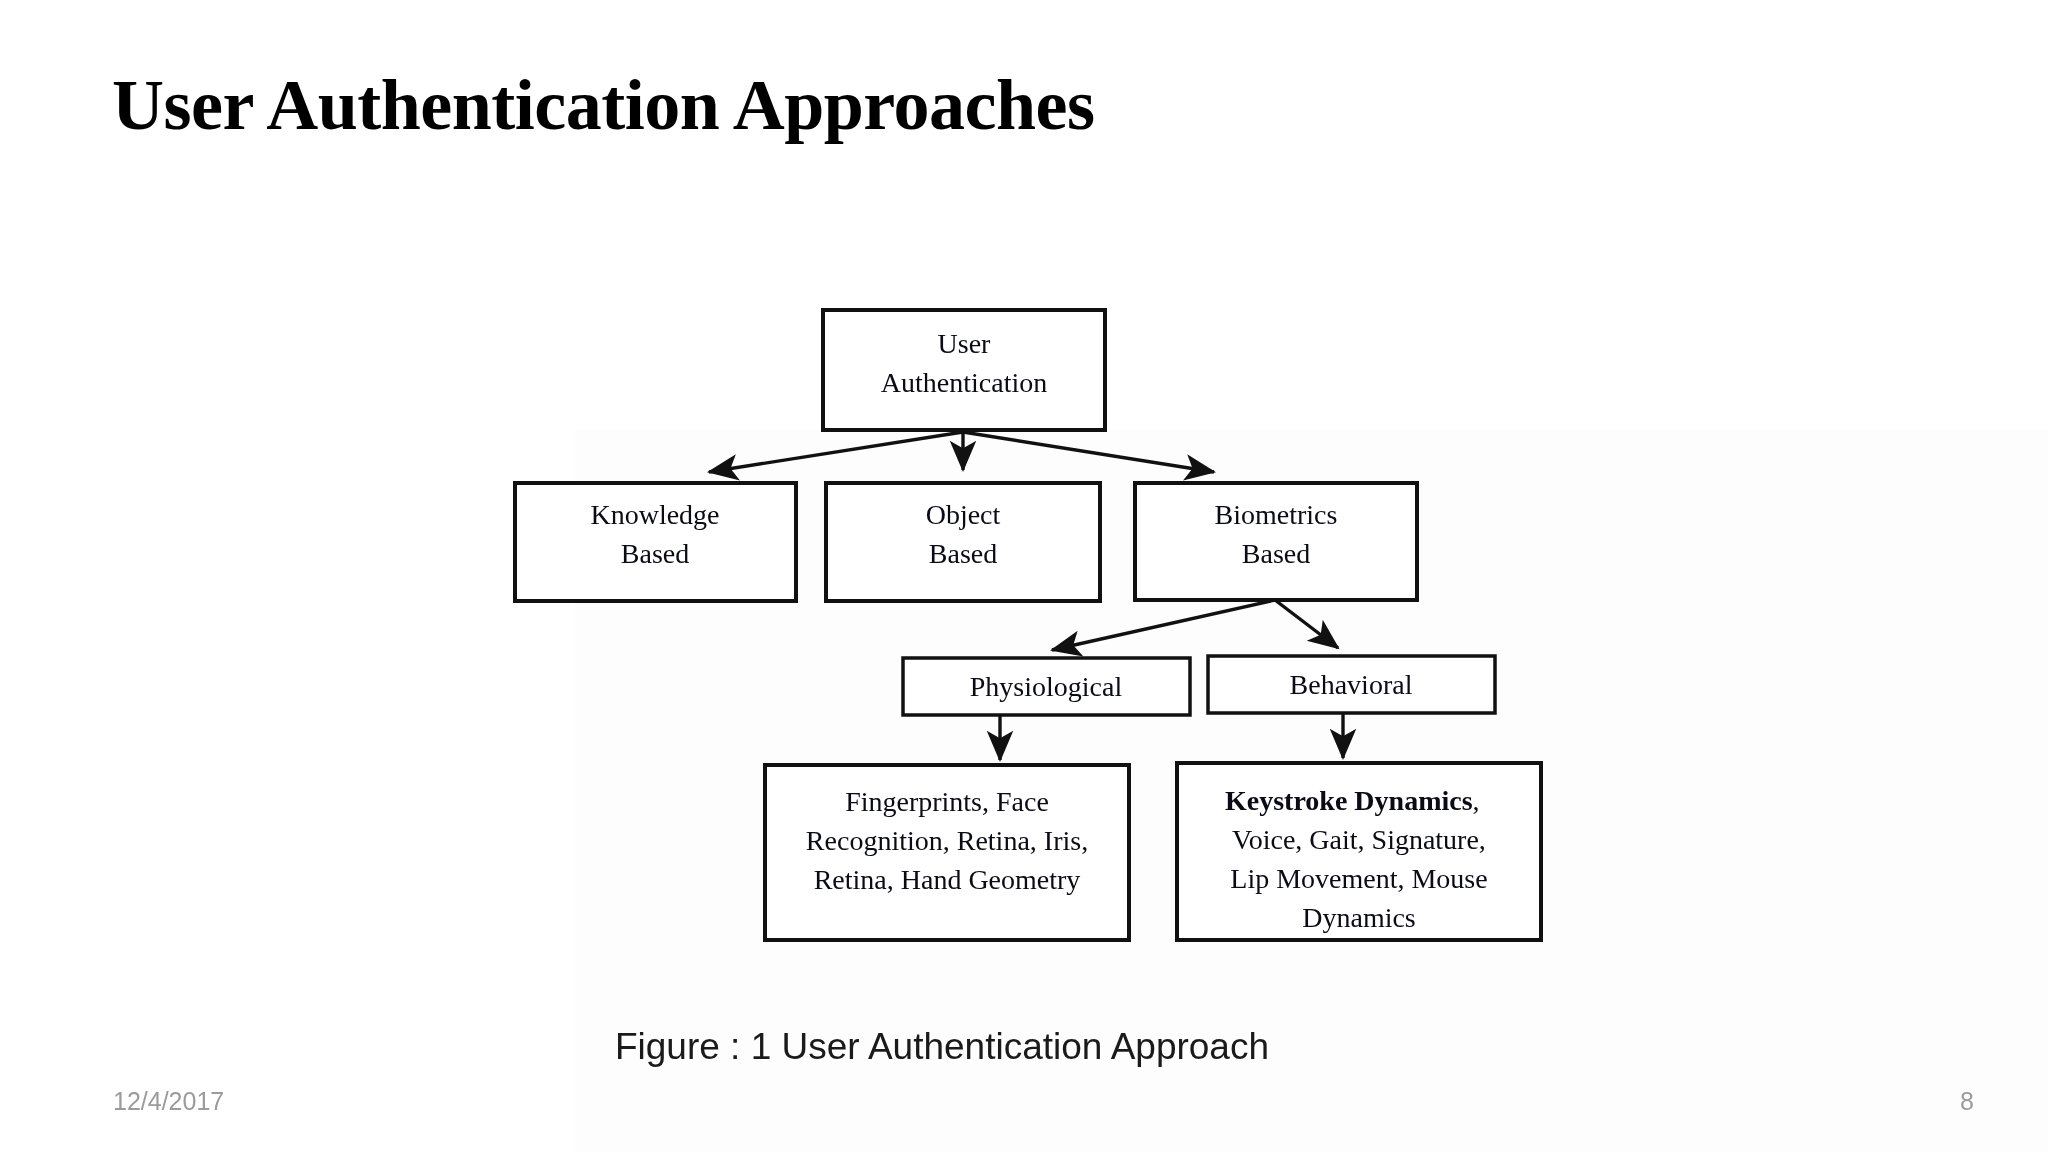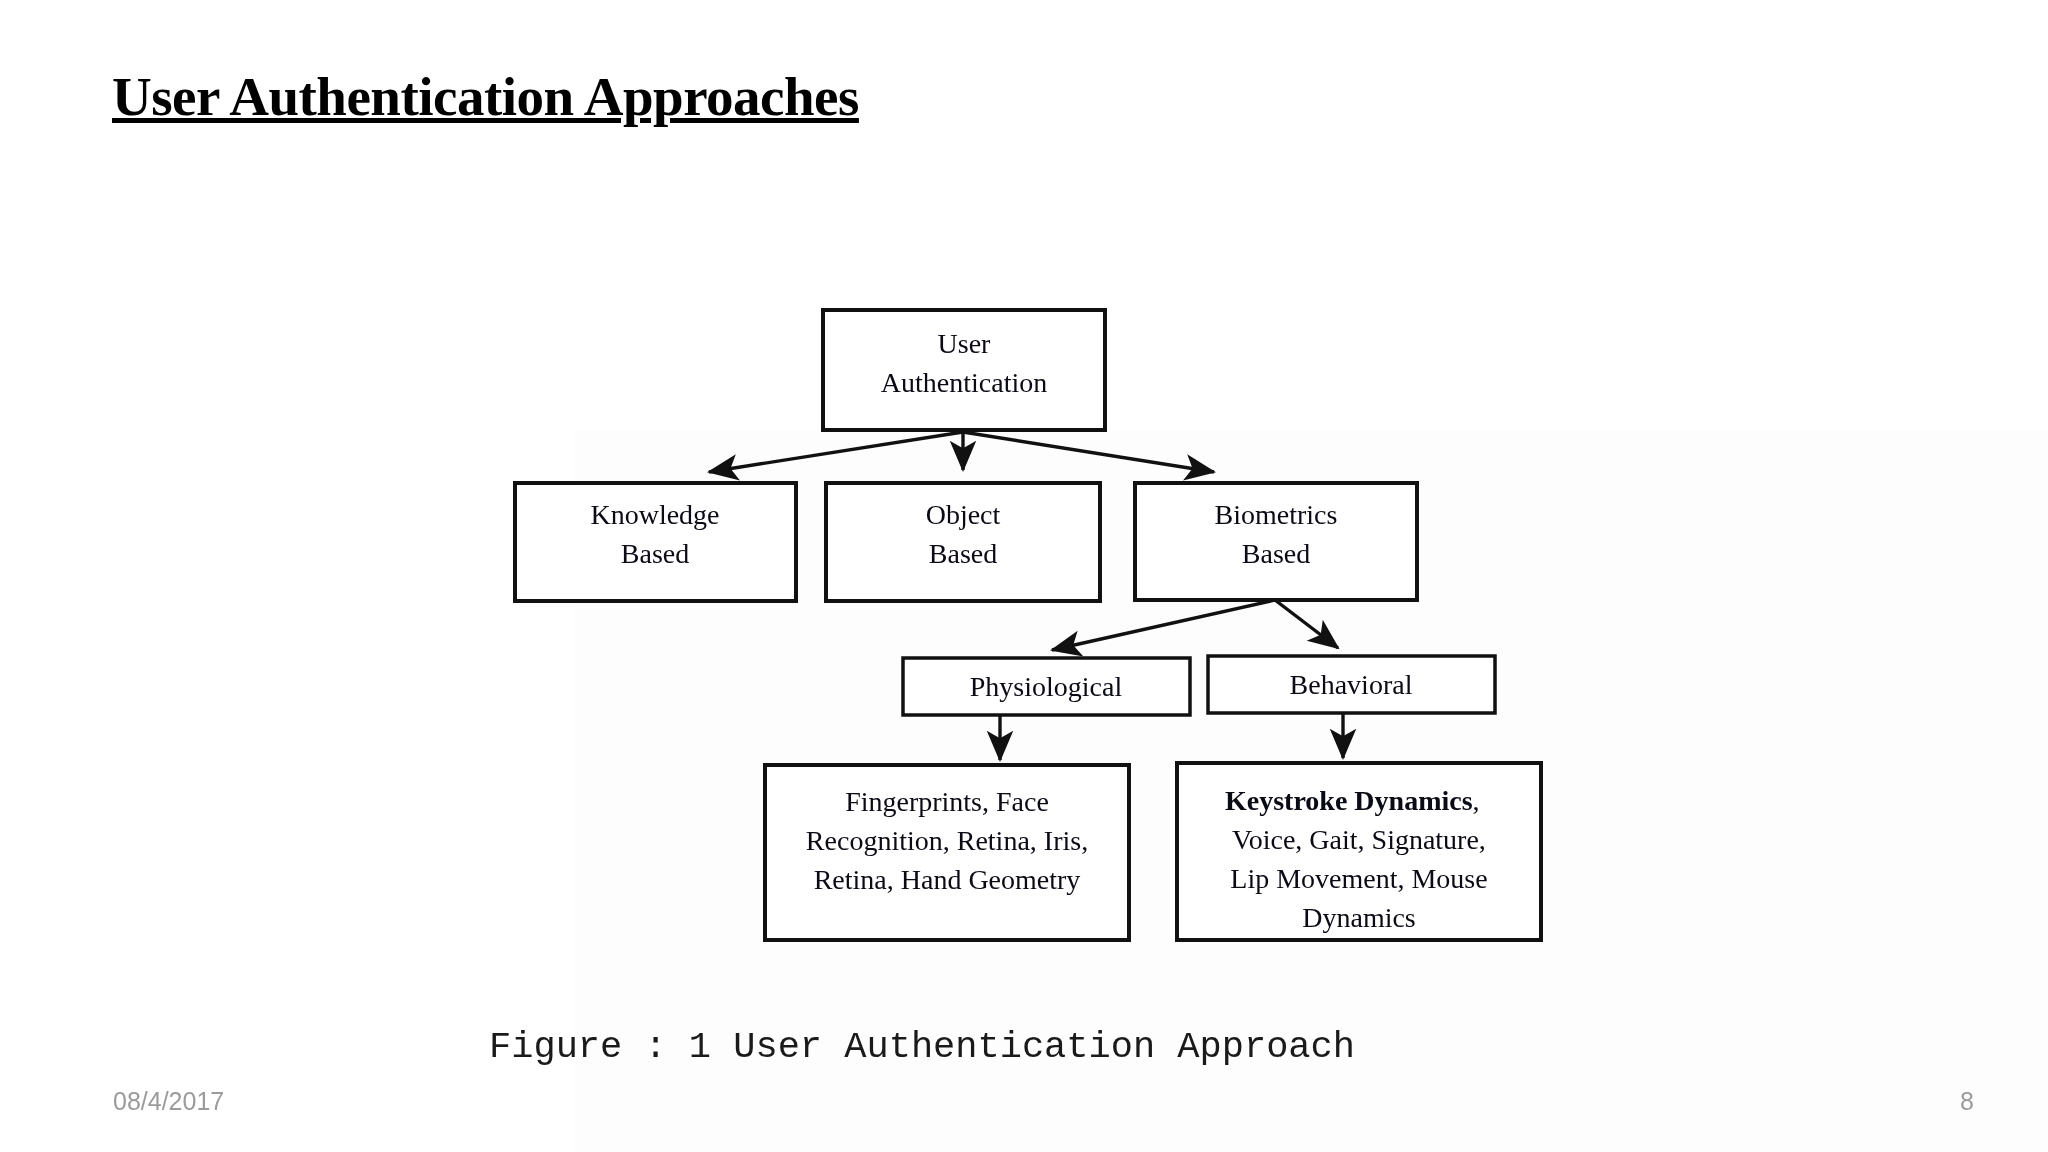--- a/index.html
+++ b/index.html
@@ -28,26 +28,25 @@
     background: #fdfdfd;
     pointer-events: none;
   }
   .slide-title {
     position: absolute;
     left: 112px;
     top: 68px;
     width: 1700px;
     font-family: "Liberation Serif", serif;
     font-weight: bold;
-    font-size: 55px;
+    font-size: 72px;
     line-height: 1.05;
     color: #000000;
     letter-spacing: -0.5px;
     white-space: nowrap;
-    text-decoration: underline;
   }
   #figure-wrap {
     position: absolute;
     left: 0;
     top: 0;
     width: 2048px;
     height: 872px;
   }
   svg.diagram {
     position: absolute;
@@ -82,23 +81,24 @@
     font-size: 28px;
     font-weight: bold;
     fill: #0b0b16;
   }
   .fig-caption {
     position: absolute;
     left: 0;
     top: 1026px;
     width: 1844px;
     text-align: center;
-    font-family: Liberation Mono, monospace;
+    font-family: Liberation Sans, sans-serif;
     font-size: 37px;
     color: #1a1a1a;
+    padding-left: 20px;
   }
   .footer-date {
     position: absolute;
     left: 113px;
     top: 1087px;
     font-family: "Liberation Sans", sans-serif;
     font-size: 25px;
     color: #9b9b9b;
   }
   .footer-pagenum {
@@ -192,17 +192,17 @@
         </text>
         <text class="node-text-lg" x="1359" y="849" text-anchor="middle">Voice, Gait, Signature,</text>
         <text class="node-text-lg" x="1359" y="888" text-anchor="middle">Lip Movement, Mouse</text>
         <text class="node-text-lg" x="1359" y="927" text-anchor="middle">Dynamics</text>
       </g>
     </svg>
   </div>
 
   <div class="fig-caption">Figure : 1 User Authentication Approach</div>
 
-  <div class="footer-date">08/4/2017</div>
+  <div class="footer-date">12/4/2017</div>
 
   <div class="footer-pagenum">8</div>
 
 </div>
 
 </body></html>

